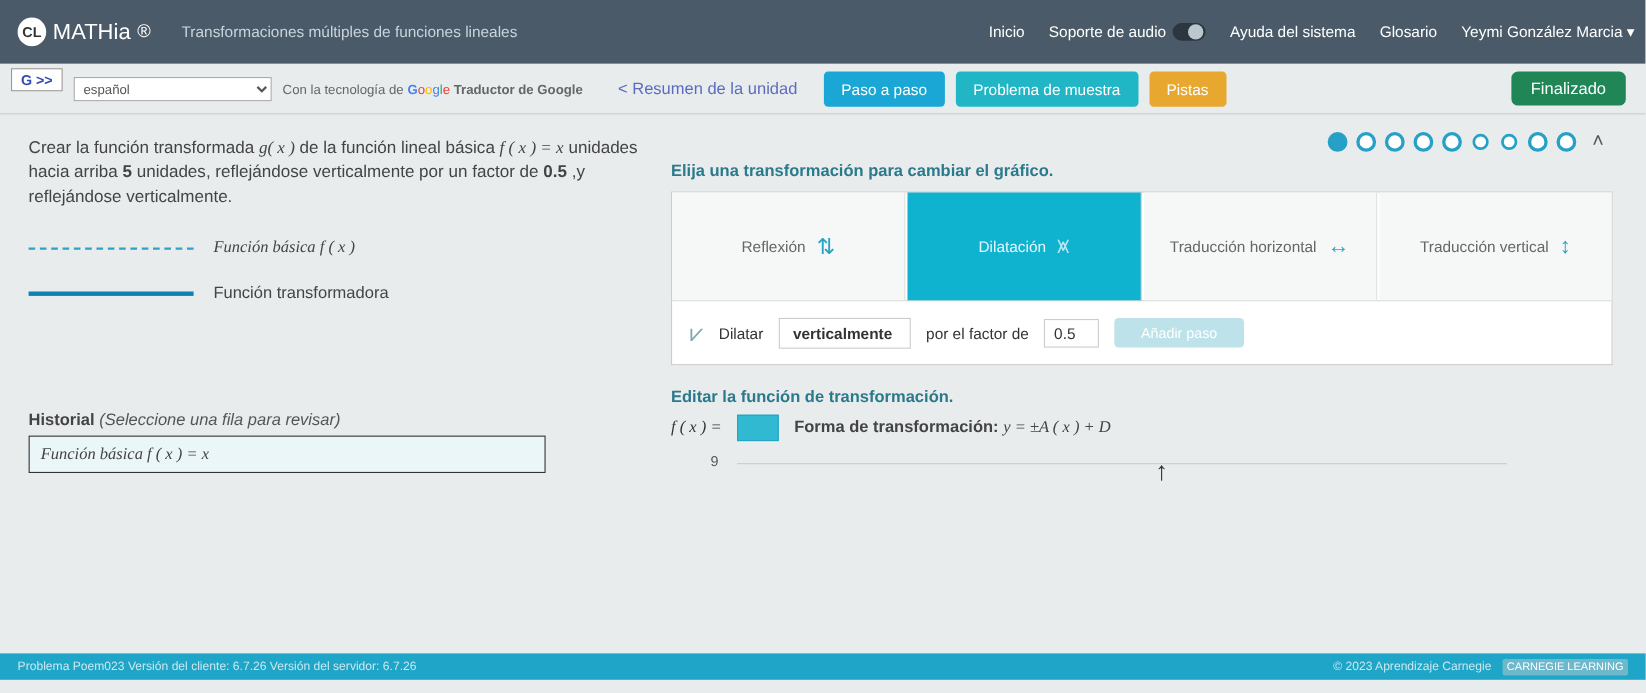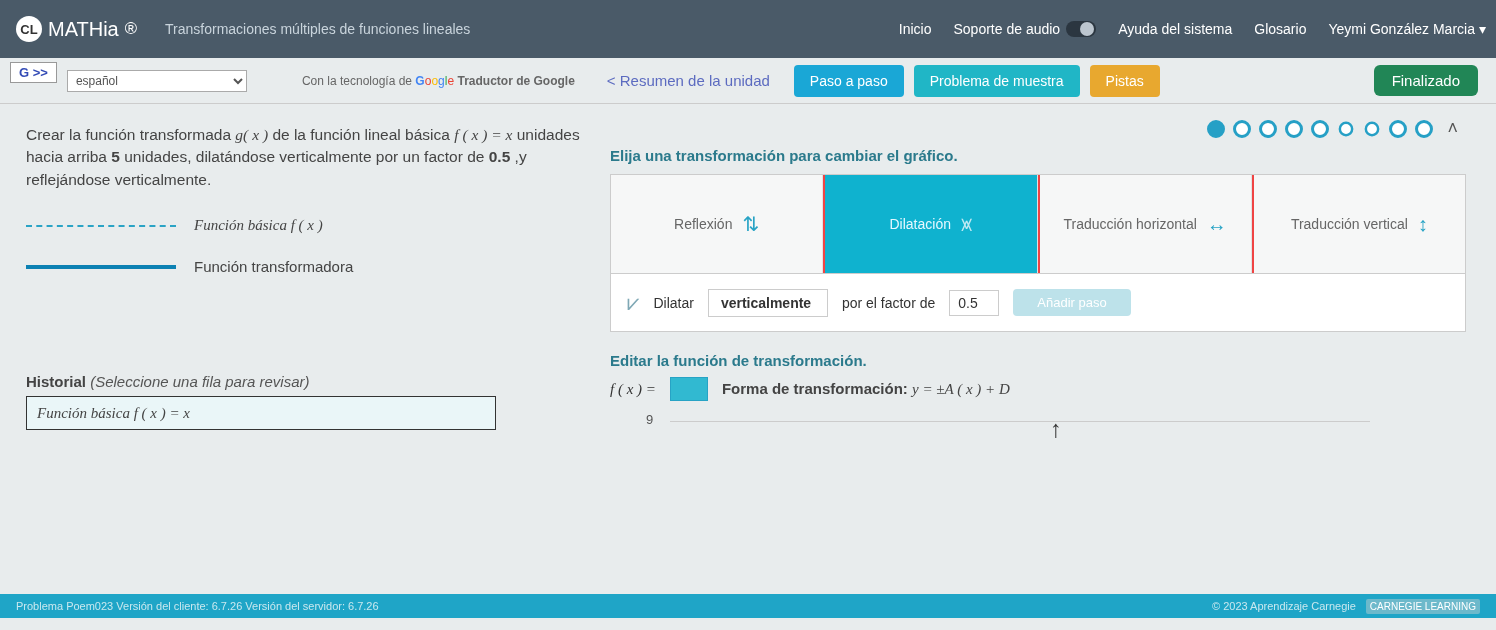--- a/index.html
+++ b/index.html
@@ -86,21 +86,21 @@
     top: -8px;
   }
   .lang-select {
     width: 180px;
     border: 1px solid #aaa;
     font-size: 12px;
     padding: 2px 4px;
     background: #fff;
     color: #555;
   }
-  .tech-text { font-size: 12px; color: #666; margin-right: 8px; margin-left: 45px; }
+  .tech-text { font-size: 12px; color: #666; margin-right: 8px; }
   .google-text b { color:#4285f4; }
   .resume-link { color: #5c6bc0; font-size: 15px; margin-left: 14px; margin-right: 14px; cursor: pointer; }
   .step-btn {
     border: none;
     color: #fff;
     padding: 8px 16px;
     font-size: 14px;
     border-radius: 4px;
     cursor: pointer;
   }
@@ -150,21 +150,21 @@
   .dot.small { transform: scale(0.82); }
   .dot.filled { background:#26a0c6; }
   .expand-caret { font-size: 18px; color:#555; margin-left:6px; }
 
   .section-head { color: #2b7a8c; font-weight: 600; font-size: 15px; margin-bottom: 10px; }
 
   .tform-row {
     display: flex;
     gap: 2px;
     border: 1px solid #ccc;
-    background: #ef4444;
+    background: #ffffff;
     height: 100px;
   }
   .tform-cell {
     flex: 1;
     display: flex;
     align-items: center;
     justify-content: center;
     gap: 10px;
     background: #f6f7f7;
     font-size: 14px;
@@ -280,21 +280,21 @@
 <div class="content">
 
   <div class="left">
     <p>
       <span>Crear la función transformada</span>
       <span class="fn">g( x )</span>
       <span>de la función lineal básica</span>
       <span class="fn">f ( x ) = x</span>
       <span>unidades hacia arriba</span>
       <b>5</b>
-      <span>unidades, dilatándose verticalmente por un factor de</span>
+      <span>unidades, reflejándose verticalmente por un factor de</span>
       <b>0.5</b>
       <span>,y reflejándose verticalmente.</span>
     </p>
     <div class="legend">
       <div class="legend-row">
         <div class="line-dashed"></div>
         <span class="fn">Función básica f ( x )</span>
       </div>
       <div class="legend-row">
         <div class="line-solid"></div>

